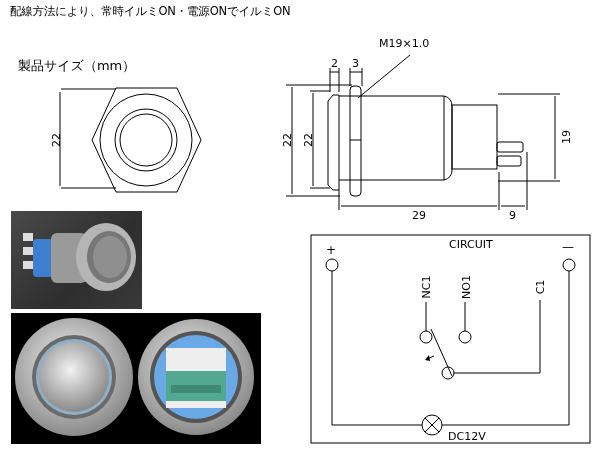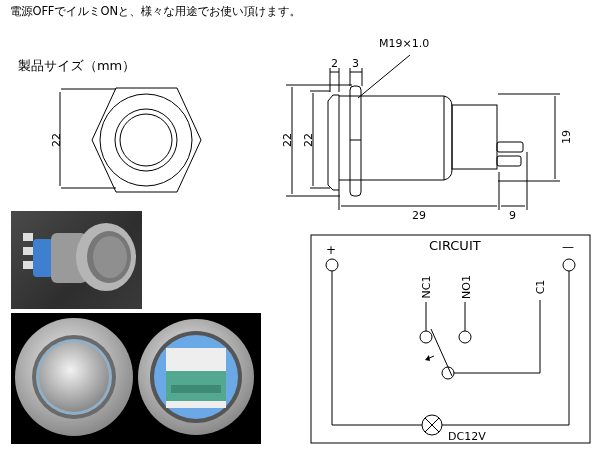--- a/index.html
+++ b/index.html
@@ -7,21 +7,21 @@
   .intro{position:absolute;left:10px;top:5px;font-size:11.5px;line-height:13px;letter-spacing:-0.2px;}
   .size-title{position:absolute;left:18px;top:57px;font-size:13px;font-weight:normal;}
   svg{position:absolute;left:0;top:0;}
   .photo1{position:absolute;left:11px;top:211px;width:131px;height:98px;background:linear-gradient(135deg,#4a4a4a,#2e2e2e 60%,#3a3a3a);}
   .photo2{position:absolute;left:11px;top:313px;width:250px;height:131px;background:#000;}
 </style>
 </head>
 <body>
 
 <div class="intro">
-  <div>電源OFFでイルミONと、様々な用途でお使い頂けます。</div>
+  <div>配線方法により、常時イルミON・電源ONでイルミON</div>
 </div>
 <div class="size-title">製品サイズ（mm）</div>
 
 <div class="photo1">
   <svg width="131" height="98" style="position:absolute;left:0;top:0">
     <rect x="12" y="22" width="10" height="8" fill="#ddd"></rect>
     <rect x="12" y="36" width="10" height="8" fill="#ddd"></rect>
     <rect x="12" y="50" width="10" height="8" fill="#ddd"></rect>
     <rect x="22" y="28" width="20" height="38" rx="4" fill="#3f7fd0"></rect>
     <rect x="40" y="22" width="36" height="50" rx="6" fill="#9a9a9a"></rect>
@@ -130,19 +130,19 @@
 <div style="position:absolute;left:56px;top:140px;transform:translate(-50%,-50%) rotate(-90deg);font-size:11px">22</div>
 <div style="position:absolute;left:287px;top:140px;transform:translate(-50%,-50%) rotate(-90deg);font-size:11px">22</div>
 <div style="position:absolute;left:308px;top:140px;transform:translate(-50%,-50%) rotate(-90deg);font-size:11px">22</div>
 <div style="position:absolute;left:566px;top:137px;transform:translate(-50%,-50%) rotate(-90deg);font-size:11px">19</div>
 <div style="position:absolute;left:379px;top:37px;font-size:11px">M19×1.0</div>
 <div style="position:absolute;left:331px;top:57px;font-size:11px">2</div>
 <div style="position:absolute;left:352px;top:57px;font-size:11px">3</div>
 <div style="position:absolute;left:412px;top:209px;font-size:11px">29</div>
 <div style="position:absolute;left:509px;top:209px;font-size:11px">9</div>
 
-<div style="position:absolute;left:429px;top:238px;font-size:13px">CIRCUIT</div>
+<div style="position:absolute;left:449px;top:238px;font-size:11px">CIRCUIT</div>
 <div style="position:absolute;left:326px;top:243px;font-size:12px">+</div>
 <div style="position:absolute;left:562px;top:240px;font-size:12px">—</div>
 <div style="position:absolute;left:426px;top:287px;transform:translate(-50%,-50%) rotate(-90deg);font-size:11px">NC1</div>
 <div style="position:absolute;left:466px;top:287px;transform:translate(-50%,-50%) rotate(-90deg);font-size:11px">NO1</div>
 <div style="position:absolute;left:540px;top:287px;transform:translate(-50%,-50%) rotate(-90deg);font-size:11px">C1</div>
 <div style="position:absolute;left:448px;top:430px;font-size:11px">DC12V</div>
 
 </body></html>

